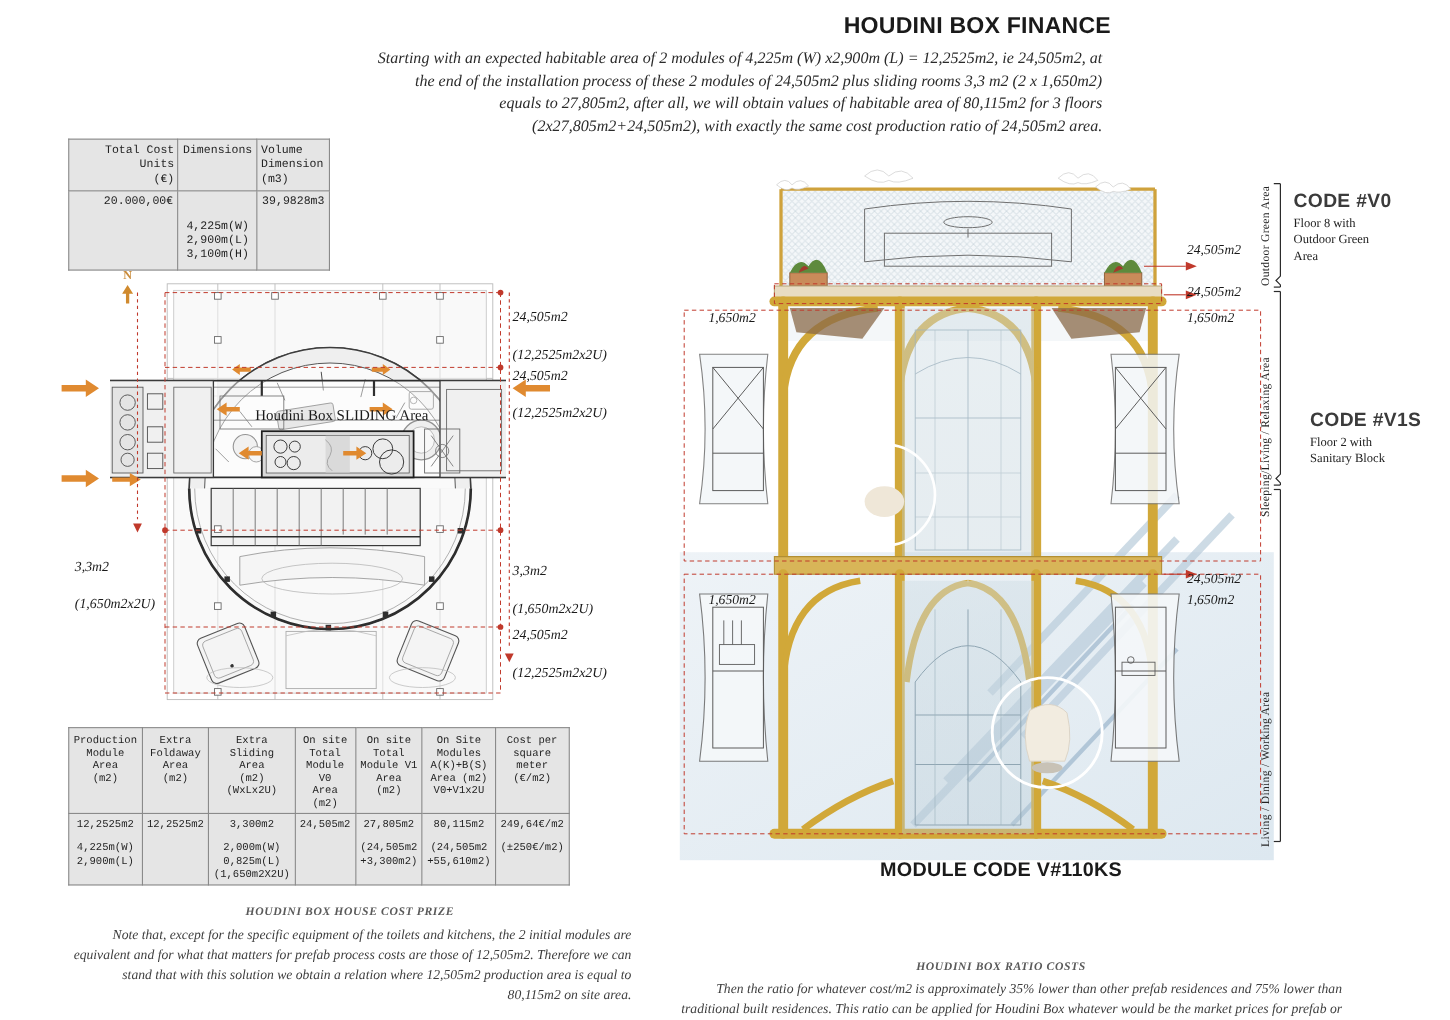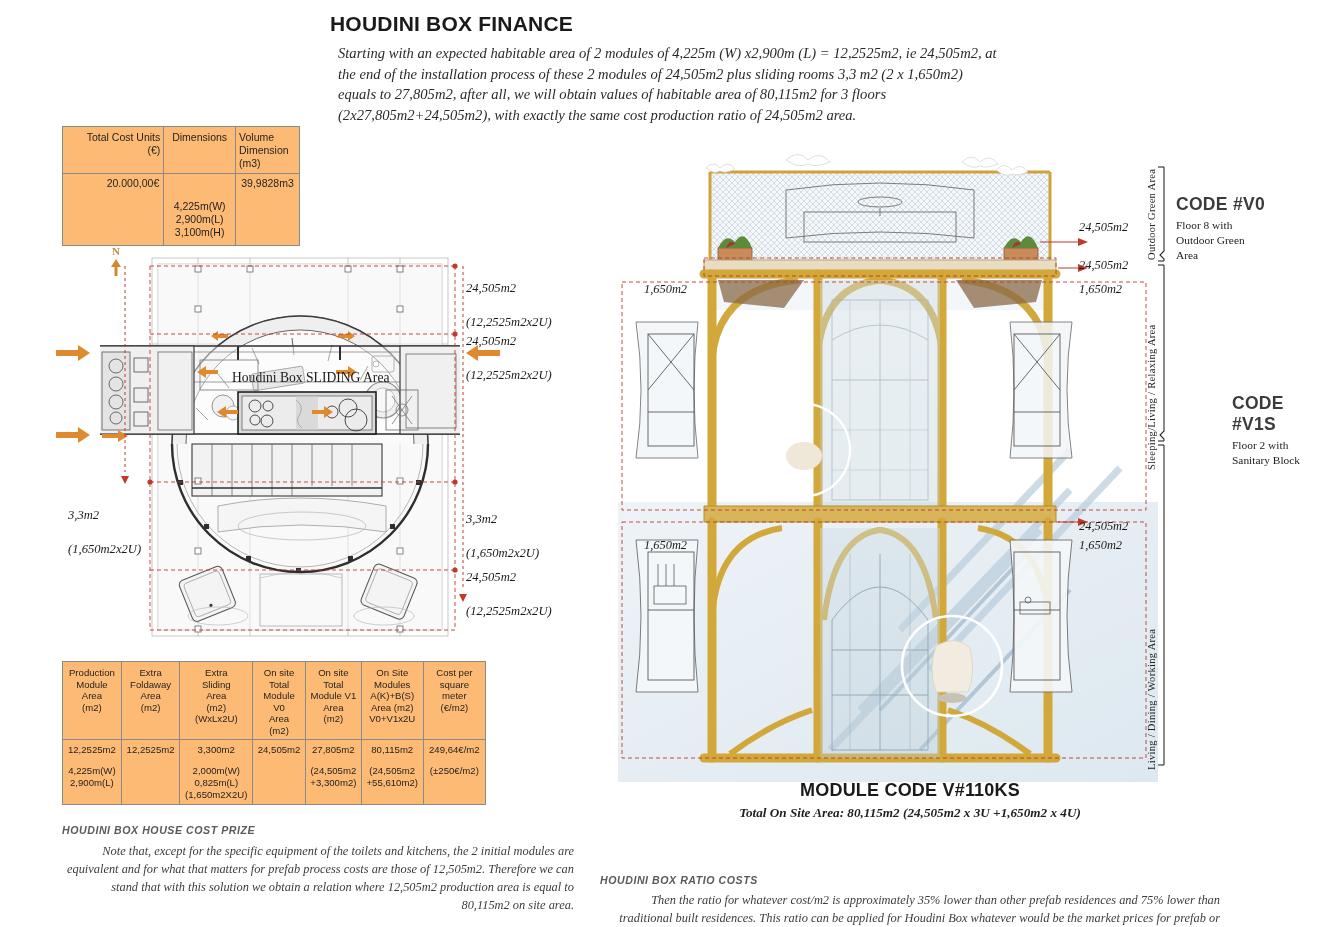--- a/index.html
+++ b/index.html
@@ -13,21 +13,21 @@
     width: 1318px;
     height: 927px;
     background: #ffffff;
     overflow: hidden;
   }
 
   
   #title-block {
     position: absolute;
     left: 330px; top: 12px; width: 680px;
-    text-align: left;
+    text-align: right;
   }
   #doc-title {
     font-family: "Liberation Sans", sans-serif;
     font-weight: bold;
     font-size: 21px;
     letter-spacing: 0.2px;
     color: #1a1a1a;
     margin-bottom: 7px;
   }
   #doc-intro {
@@ -35,22 +35,22 @@
     font-style: italic;
     font-size: 14.6px;
     line-height: 1.42;
     color: #2a2a2a;
     padding: 0 8px;
   }
 
   
   .spec-table {
     border-collapse: collapse;
-    font-family: Liberation Sans, sans-serif;
-    background: #fdba74;
+    font-family: Liberation Mono, monospace;
+    background: #e5e5e5;
   }
   .spec-table td, .spec-table th {
     border: 1px solid #8a8a8a;
     font-weight: normal;
     vertical-align: top;
     padding: 3px 4px;
     color: #1f1f1f;
   }
   .spec-table th { text-align: center; }
 
@@ -124,38 +124,38 @@
     letter-spacing: 0.3px;
   }
   .code-block { position: absolute; }
   .code-title {
     font-family: "Liberation Sans", sans-serif;
     font-weight: bold;
     font-size: 17.5px;
     color: #3b3b3b;
     letter-spacing: 0.3px;
     margin-bottom: 3px;
-    margin-top: 22px;
   }
   .code-desc {
     font-family: "Liberation Serif", serif;
     font-size: 11.4px;
     line-height: 1.3;
     color: #222;
     white-space: pre-line;
   }
 
   
   .caption-head {
-    font-family: Liberation Sans, sans-serif;
+    font-family: Liberation Serif, serif;
     font-weight: bold;
     font-style: italic;
     font-size: 10.6px;
     letter-spacing: 0.55px;
     color: #5a5a5a;
+    text-align: center;
   }
   .caption-body {
     font-family: "Liberation Serif", serif;
     font-style: italic;
     font-size: 12.4px;
     line-height: 1.45;
     color: #3d3d3d;
     text-align: right;
   }
   #left-caption { position:absolute; left: 62px; top: 824px; width: 512px; }
@@ -744,29 +744,28 @@
   <div class="bracket-vlabel" style="left:1146px; top:170px; height:90px;">Outdoor Green Area</div>
   <div class="bracket-vlabel" style="left:1146px; top:300px; height:170px;">Sleeping/Living / Relaxing Area</div>
   <div class="bracket-vlabel" style="left:1146px; top:600px; height:170px;">Living / Dining / Working Area</div>
 
   <div class="code-block" style="left:1176px; top:172px;">
     <div class="code-title">CODE #V0</div>
     <div class="code-desc">Floor 8 with
 Outdoor Green
 Area</div>
   </div>
-  <div class="code-block" style="left:1232px; top:371px;">
+  <div class="code-block" style="left:1191px; top:371px;">
     <div class="code-title">CODE #V1S</div>
     <div class="code-desc">Floor 2 with
 Sanitary Block</div>
   </div>
 
   <div id="module-code-block">
     <div id="module-code-title">MODULE CODE V#110KS</div>
-    <div id="module-code-sub">Total On Site  Area: 80,115m2 (24,505m2 x 3U +1,650m2 x 4U)</div>
   </div>
 
   <div id="right-caption">
     <div class="caption-head">HOUDINI BOX RATIO COSTS</div>
     <div class="caption-body">Then the ratio for whatever cost/m2 is approximately 35% lower than other prefab residences  and 75% lower than traditional built residences.  This ratio can be applied for Houdini Box whatever would be the market prices for prefab or traditional houses  depending on region  or finishing materials.</div>
   </div>
 
 </div>
 
 </body></html>

